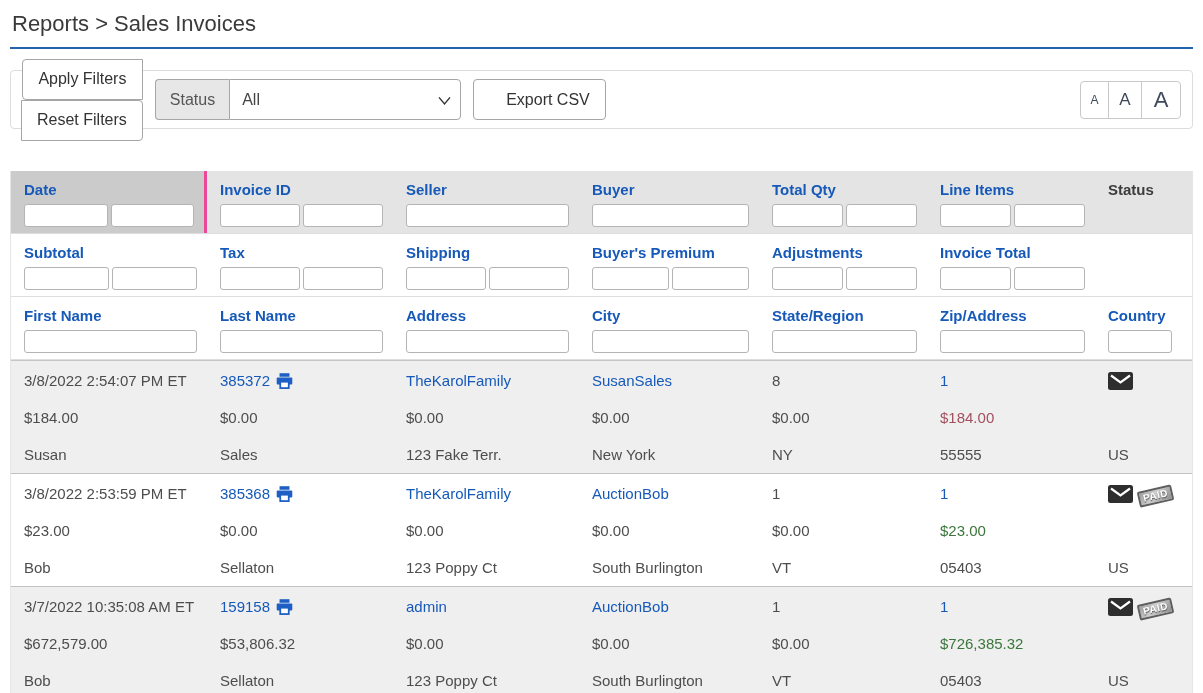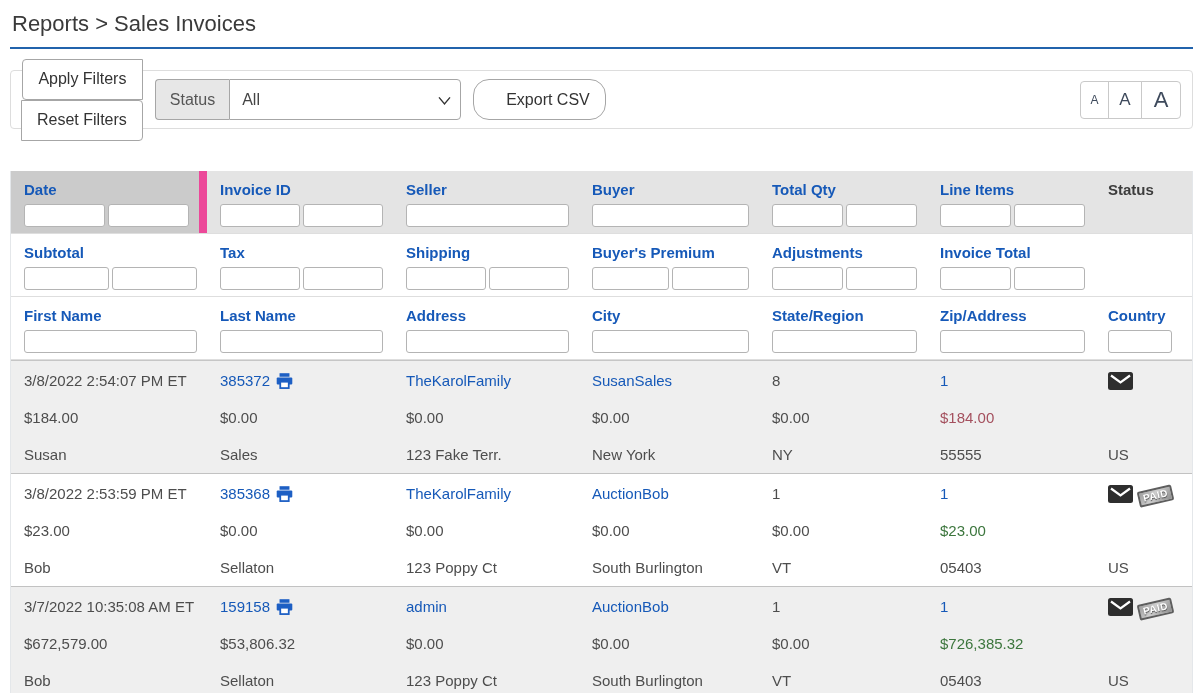--- a/index.html
+++ b/index.html
@@ -47,21 +47,21 @@
     font-family:inherit;
     font-size:16px;
     padding:0 15px;
     height:41px;
     cursor:pointer;
   }
   .btn-group{display:flex;flex-direction:column;}
   .btn-group .btn + .btn{margin-left:-1px;}
   .btn-group .btn:first-child{border-radius:4px 0 0 4px;}
   .btn-group .btn:last-child{border-radius:0 4px 4px 0;}
-  .single-btn{border-radius:16px;margin-left:12px;padding-left:32px;}
+  .single-btn{border-radius:4px;margin-left:12px;padding-left:32px;}
 
   .input-group{display:flex;margin-left:12px;height:41px;}
   .ig-addon{
     display:flex;align-items:center;
     background:#e7e7e7;
     border:1px solid #a6a6a6;
     border-right:none;
     border-radius:4px 0 0 4px;
     padding:0 14px;
     font-size:16px;color:#555;
@@ -114,21 +114,21 @@
   .hrow{border-bottom:1px solid #dedede;}
   .hrow-1{background:#e4e4e4;}
   .hrow-2,.hrow-3{background:#fff;}
   .hcell{
     padding:10px 10px 6px 13px;
     height:62px;
     white-space:nowrap;
   }
   .hcell.sorted{
     background:#cbcbcb;
-    border-right:8px solid #ec4899;
+    border-right:3px solid #ec4899;
   }
   .hlabel{
     font-size:15px;font-weight:bold;
     color:var(--link-blue,#1659b8);
     text-decoration:none;cursor:pointer;
     display:inline-block;
   }
   .hlabel.static{color:#3c3c3c;cursor:default;}
   .hinputs{display:flex;gap:3px;margin-top:5px;}
   .hinputs input{

